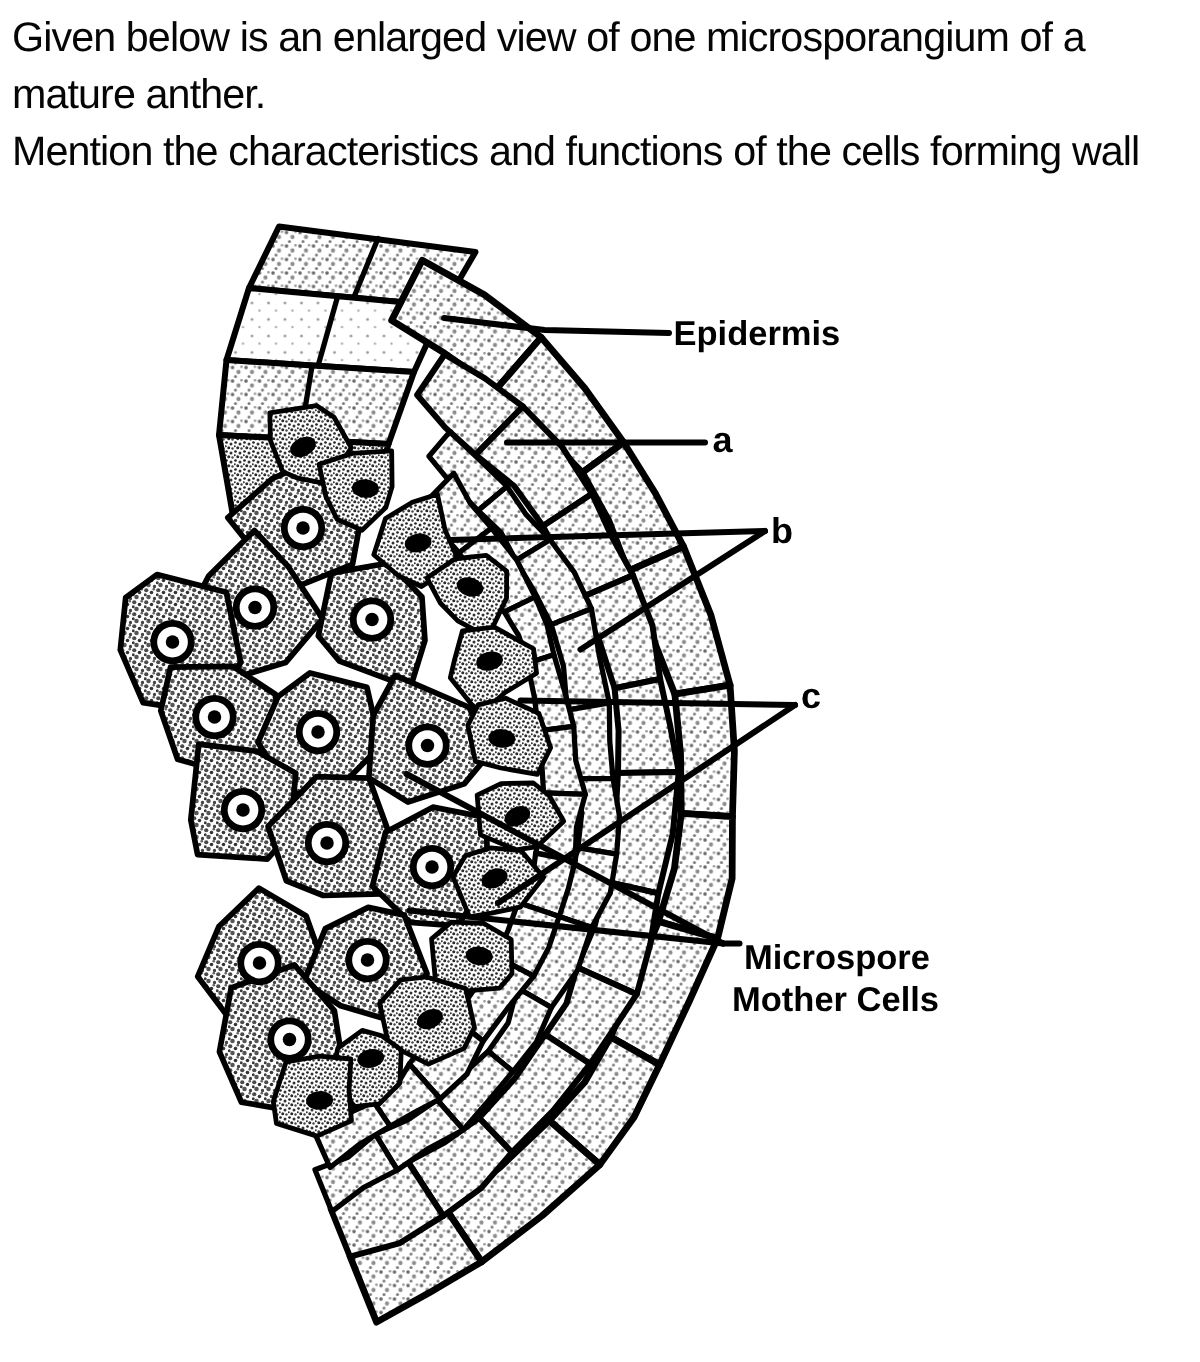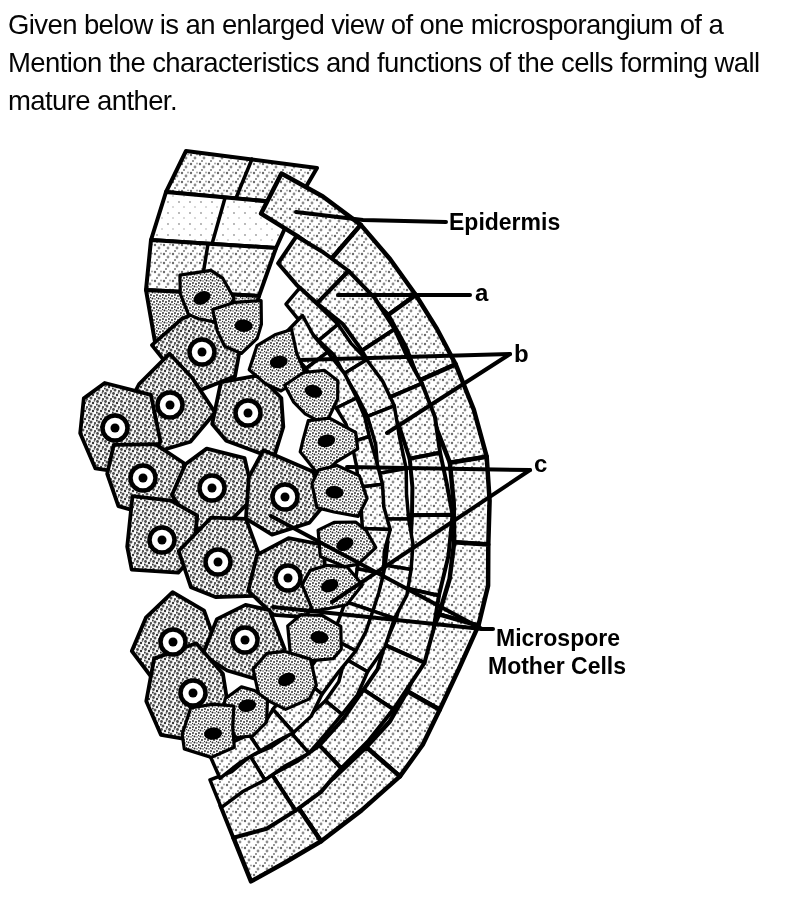--- a/index.html
+++ b/index.html
@@ -12,22 +12,22 @@
   .figure{position:absolute;left:0;top:140px;}
   svg text{font-family:"Liberation Sans",sans-serif;font-weight:bold;fill:#000;}
 </style>
 </head>
 <body>
 
 <div class="page">
 
   <div class="question">
     <div class="qline">Given below is an enlarged view of one microsporangium of a</div>
+    <div class="qline">mature anther.</div>
     <div class="qline">Mention the characteristics and functions of the cells forming wall</div>
-    <div class="qline">mature anther.</div>
   </div>
 
   <div class="figure">
   <svg width="680" height="768" viewBox="0 140 680 768" xmlns="http://www.w3.org/2000/svg">
     <defs>
 
       <pattern id="p0" width="11" height="11" patternUnits="userSpaceOnUse">
         <rect width="11" height="11" fill="#fff"></rect>
         <circle cx="3" cy="4" r="0.9" fill="#9a9a9a"></circle>
         <circle cx="8" cy="9" r="0.8" fill="#aaa"></circle>

